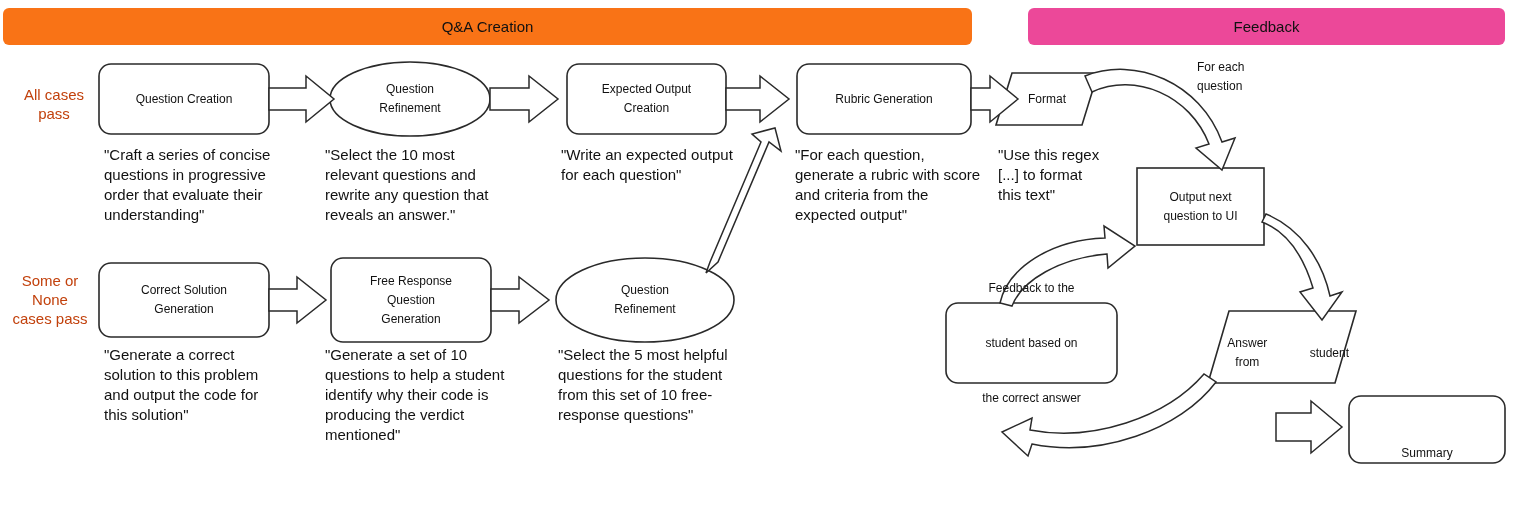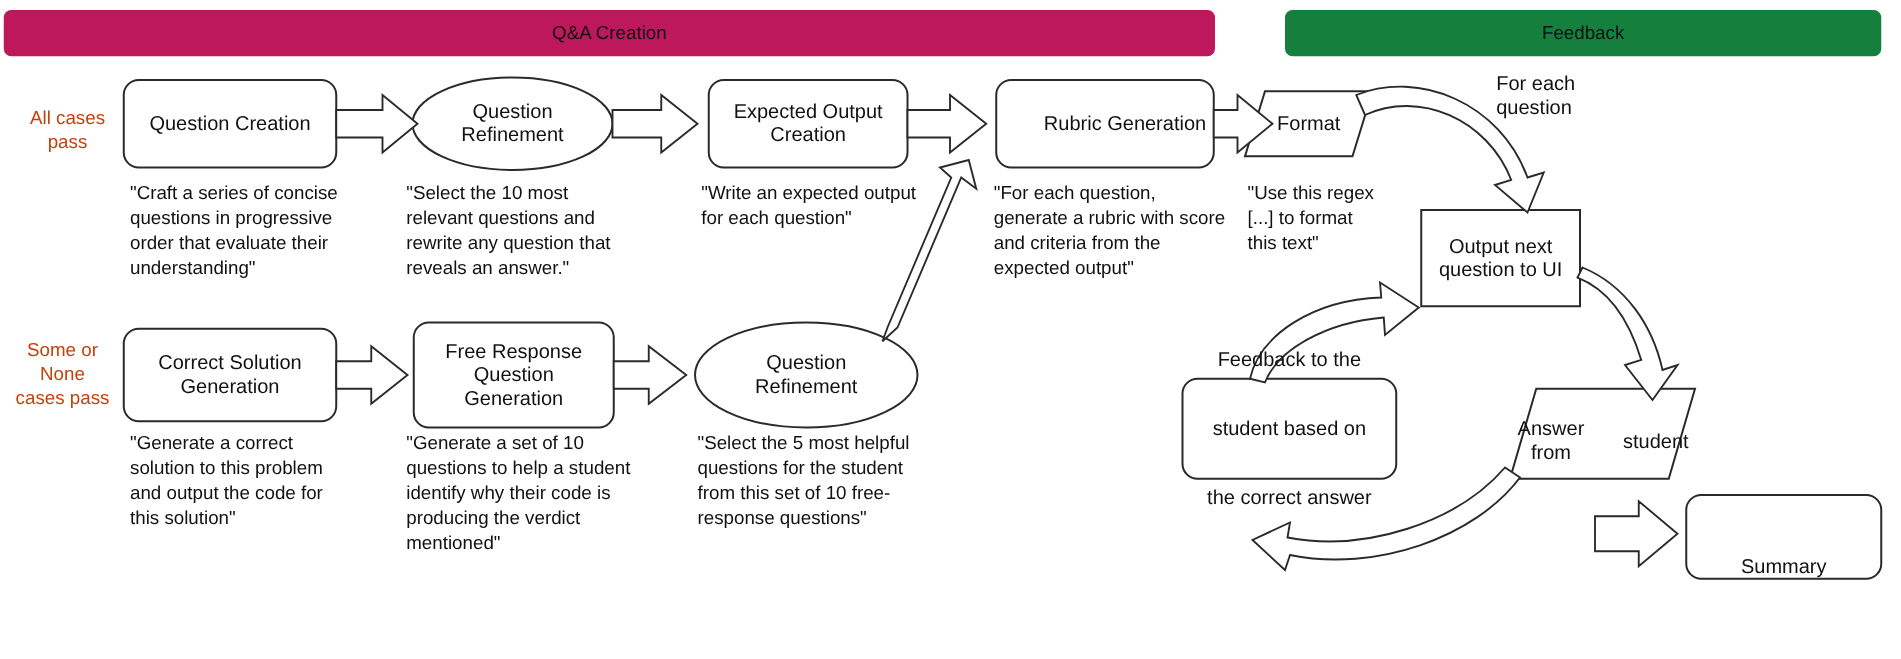--- a/index.html
+++ b/index.html
@@ -2,28 +2,28 @@
 <html><head>
 <meta charset="utf-8">
 <style>
   html,body{margin:0;padding:0;background:#ffffff;}
   body{width:1521px;height:527px;overflow:hidden;
        font-family:"Liberation Sans","DejaVu Sans",sans-serif;color:#000;}
   #stage{position:relative;width:1521px;height:527px;}
 
   .banner{position:absolute;border-radius:6px;display:flex;align-items:center;
           justify-content:center;font-size:15px;color:#111;}
-  #banner-qa{left:3px;top:8px;width:969px;height:37px;background:#be185d;}
-  #banner-fb{left:1028px;top:8px;width:477px;height:37px;background:#15803d;}
+  #banner-qa{left:3px;top:8px;width:969px;height:37px;background:#f97316;}
+  #banner-fb{left:1028px;top:8px;width:477px;height:37px;background:#ec4899;}
 
   svg.flow{position:absolute;left:0;top:0;width:1521px;height:527px;}
   svg.flow .sh{fill:#ffffff;stroke:#2a2a2a;stroke-width:1.6;}
   svg.flow .arw{fill:#ffffff;stroke:#2a2a2a;stroke-width:1.5;stroke-linejoin:miter;}
 
-  .lbl{position:absolute;font-size:16px;line-height:19px;text-align:center;color:#111;
+  .lbl{position:absolute;font-size:12px;line-height:19px;text-align:center;color:#111;
        display:flex;align-items:center;justify-content:center;}
   .note{position:absolute;font-size:15px;line-height:20px;text-align:left;color:#111;}
   .side{position:absolute;font-size:15px;line-height:19px;text-align:center;color:#c2410c;}
 </style>
 </head>
 <body>
 
 <div id="stage">
 
   <div class="banner" id="banner-qa">
@@ -96,21 +96,21 @@
   <div class="lbl" style="left:330px;top:62px;width:160px;height:74px;flex-direction:column;">
     <span>Question</span>
     <span>Refinement</span>
   </div>
 
   <div class="lbl" style="left:567px;top:64px;width:159px;height:70px;flex-direction:column;">
     <span>Expected Output</span>
     <span>Creation</span>
   </div>
 
-  <div class="lbl" style="left:797px;top:64px;width:174px;height:70px;padding-left:16px;">
+  <div class="lbl" style="left:797px;top:64px;width:174px;height:70px;">
     <span>Rubric Generation</span>
   </div>
 
   <div class="lbl" style="left:1000px;top:73px;width:94px;height:52px;">
     <span>Format</span>
   </div>
 
   <div class="lbl" style="left:99px;top:263px;width:170px;height:74px;flex-direction:column;">
     <span>Correct Solution</span>
     <span>Generation</span>

